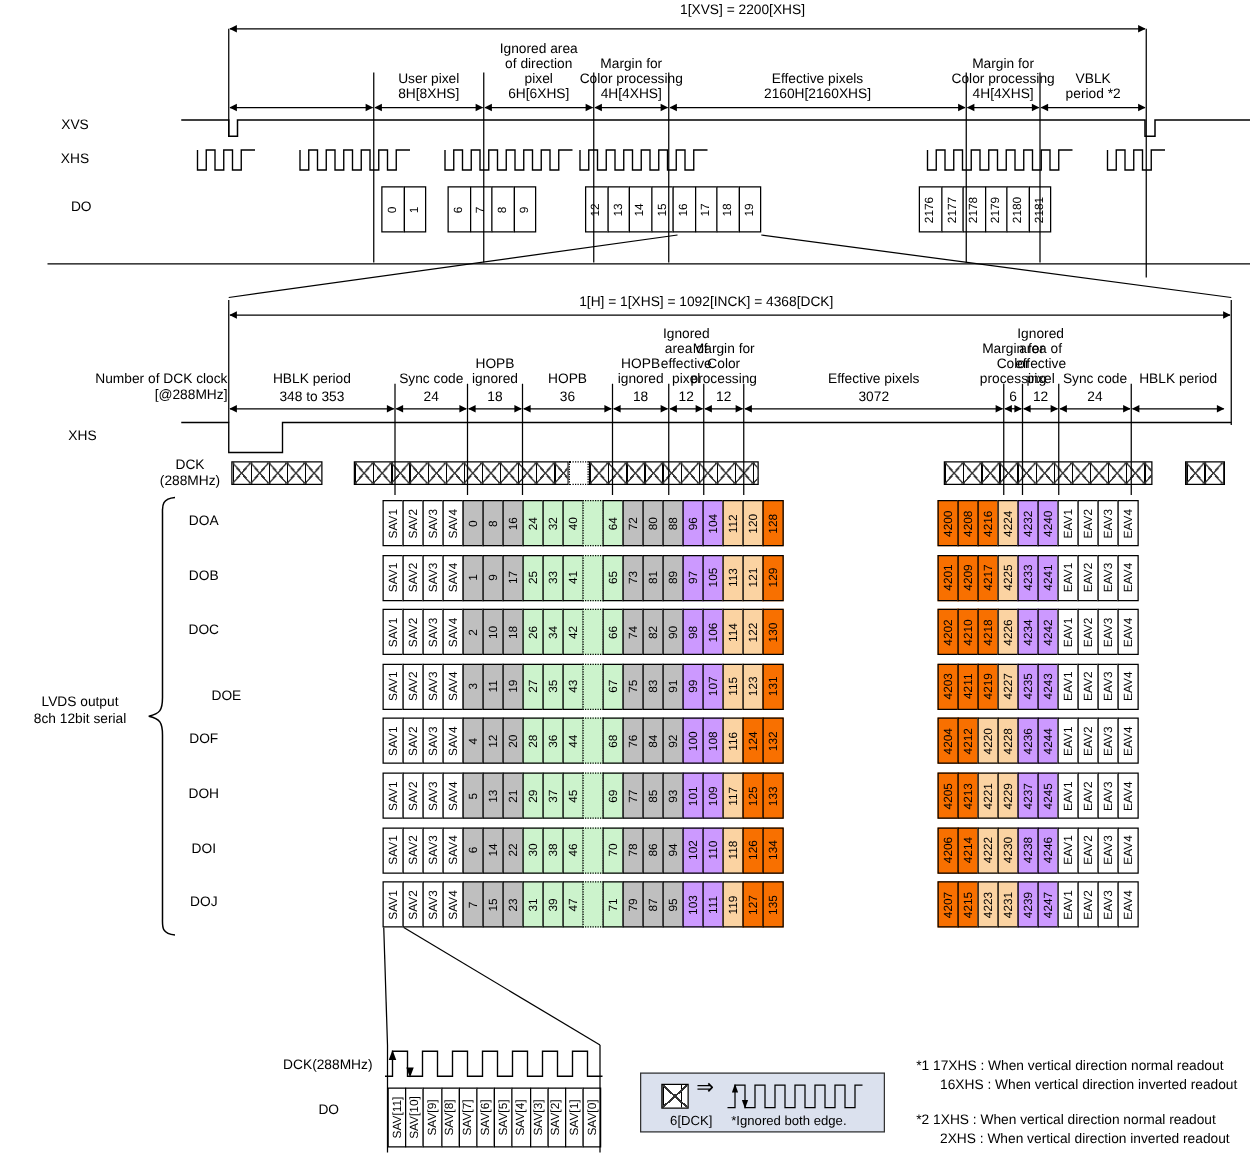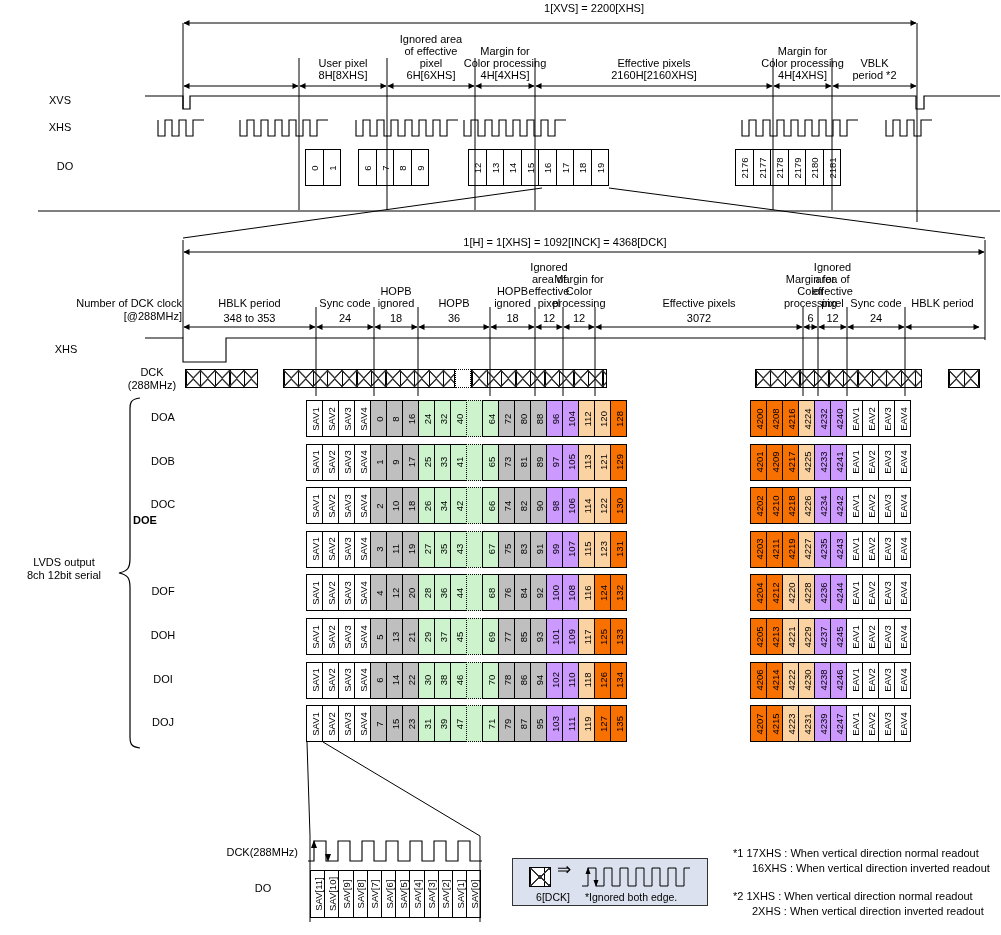--- a/index.html
+++ b/index.html
@@ -173,21 +173,21 @@
   <div class="lbl" style="left:752px;top:862px;">16XHS : When vertical direction inverted readout</div>
   <div class="lbl" style="left:733px;top:890px;">*2 1XHS : When vertical direction normal readout</div>
   <div class="lbl" style="left:752px;top:905px;">2XHS : When vertical direction inverted readout</div>
 
     <div class="seg-label" style="left:343px;bottom:854px;transform:translateX(-50%);">
       <div>User pixel</div>
       <div>8H[8XHS]</div>
     </div>
     <div class="seg-label" style="left:431px;bottom:854px;transform:translateX(-50%);">
       <div>Ignored area</div>
-      <div>of effective</div>
+      <div>of direction</div>
       <div>pixel</div>
       <div>6H[6XHS]</div>
     </div>
     <div class="seg-label" style="left:505px;bottom:854px;transform:translateX(-50%);">
       <div>Margin for</div>
       <div>Color processing</div>
       <div>4H[4XHS]</div>
     </div>
     <div class="seg-label" style="left:654px;bottom:854px;transform:translateX(-50%);">
       <div>Effective pixels</div>
@@ -587,21 +587,21 @@
     </div>
     <div class="cell" style="left:862px;top:487.2px;width:17px;height:37px;background:#ffffff;">
       <span class="vt">EAV2</span>
     </div>
     <div class="cell" style="left:878px;top:487.2px;width:17px;height:37px;background:#ffffff;">
       <span class="vt">EAV3</span>
     </div>
     <div class="cell" style="left:894px;top:487.2px;width:17px;height:37px;background:#ffffff;">
       <span class="vt">EAV4</span>
     </div>
-    <div class="lbl" style="left:133px;top:514px;width:60px;text-align:left;font-weight:bold;">DOE</div>
+    <div class="lbl" style="left:133px;top:551px;width:60px;text-align:right;">DOE</div>
     <div class="cell" style="left:306px;top:530.8px;width:17px;height:37px;background:#ffffff;">
       <span class="vt">SAV1</span>
     </div>
     <div class="cell" style="left:322px;top:530.8px;width:17px;height:37px;background:#ffffff;">
       <span class="vt">SAV2</span>
     </div>
     <div class="cell" style="left:338px;top:530.8px;width:17px;height:37px;background:#ffffff;">
       <span class="vt">SAV3</span>
     </div>
     <div class="cell" style="left:354px;top:530.8px;width:17px;height:37px;background:#ffffff;">

